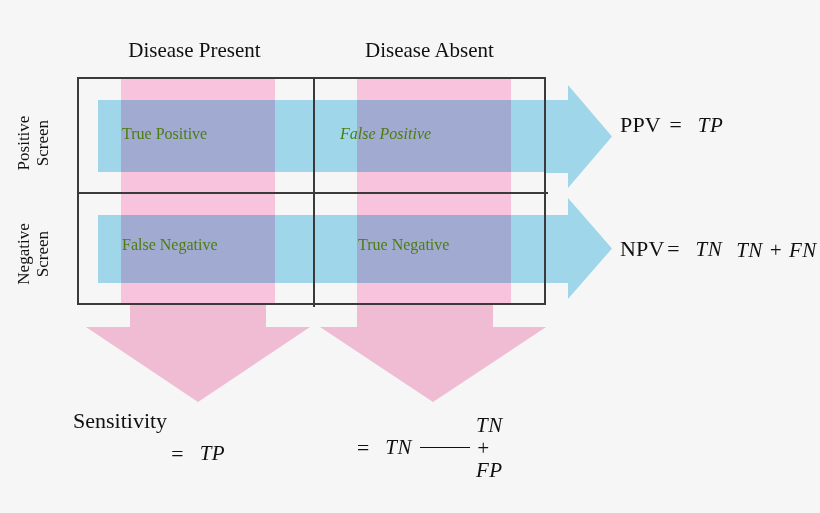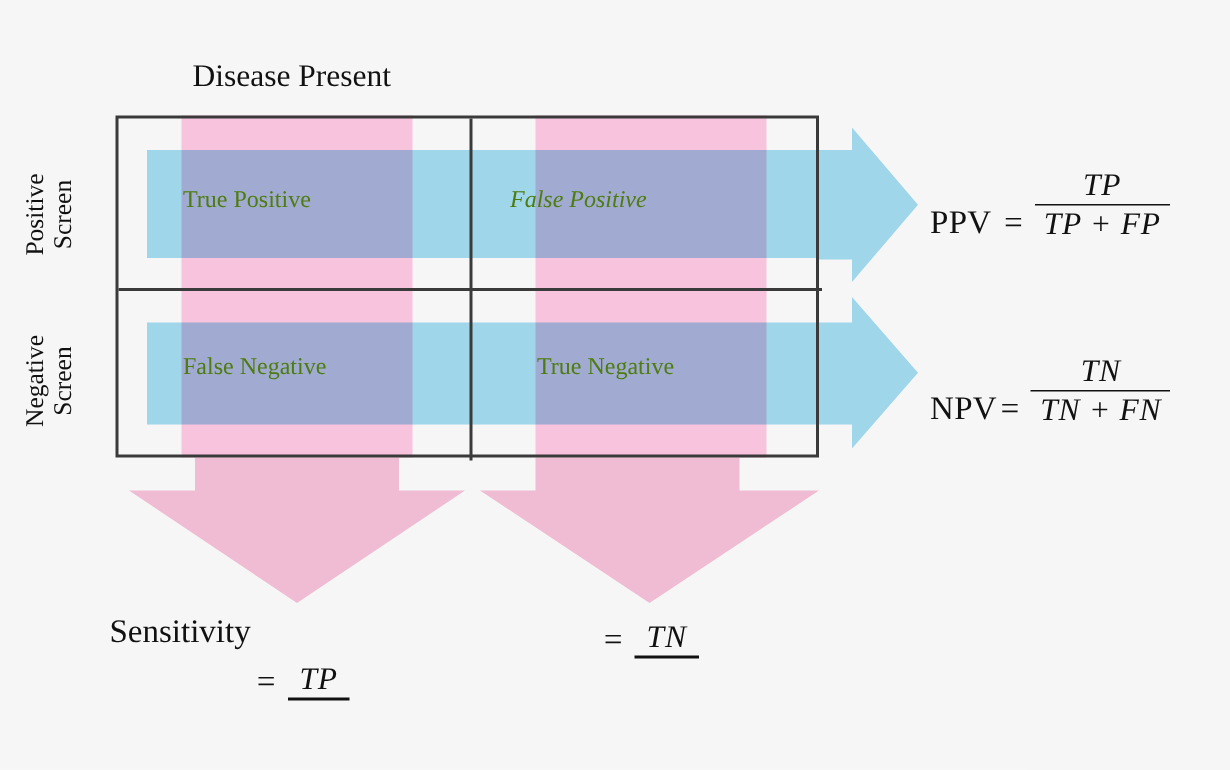--- a/index.html
+++ b/index.html
@@ -155,21 +155,21 @@
   .eq-sign {
     font-size: 22px;
     margin: 0 7px 0 7px;
     font-style: italic;
     font-family: "Liberation Serif", "DejaVu Serif", serif;
   }
   .eq-sign.tight { margin-left: 1px; }
 
   .frac {
     display: inline-flex;
-    flex-direction: column;
+    flex-direction: row;
     align-items: center;
     font-style: italic;
     font-family: "Liberation Serif", "DejaVu Serif", serif;
     font-size: 21px;
     line-height: 1.08;
   }
   .frac .num {
     padding: 0 8px 1px 8px;
     letter-spacing: 0.5px;
   }
@@ -236,20 +236,21 @@
       <polygon points="0,17 22,17 22,0 66,50.5 22,101 22,85 0,85" fill="#a6def2"></polygon>
     </svg>
   </div>
 
   <div id="table-grid">
     <div id="grid-line-vertical"></div>
     <div id="grid-line-horizontal"></div>
   </div>
 
   <div class="col-header" id="col-header-present">Disease Present</div>
+  <div class="col-header" id="col-header-absent">Disease Absent</div>
 
   <div class="row-header" id="row-header-positive">
     <span class="ln">Positive</span>
     <span class="ln">Screen</span>
   </div>
   <div class="row-header" id="row-header-negative">
     <span class="ln">Negative</span>
     <span class="ln">Screen</span>
   </div>
 
@@ -257,21 +258,20 @@
   <div class="cell-label" id="cell-false-positive">False Positive</div>
   <div class="cell-label" id="cell-true-negative">True Negative</div>
   <div class="cell-label" id="cell-false-negative">False Negative</div>
 
   <div class="formula-row" id="formula-ppv">
     <span class="metric-name">PPV</span>
     <span class="eq-sign">=</span>
     <span class="frac">
       <span class="num">TP</span>
       <span class="bar"></span>
-      <span class="den">TP + FP</span>
     </span>
   </div>
 
   <div class="formula-row" id="formula-npv">
     <span class="metric-name">NPV</span>
     <span class="eq-sign tight">=</span>
     <span class="frac">
       <span class="num">TN</span>
       <span class="bar"></span>
       <span class="den">TN + FN</span>
@@ -288,17 +288,18 @@
       </span>
     </span>
   </div>
 
   <div class="bottom-metric" id="bottom-metric-specificity">
     <span class="bm-formula">
       <span class="eq-sign">=</span>
       <span class="frac">
         <span class="num">TN</span>
         <span class="bar"></span>
+        <span class="den">TN + FP</span>
       </span>
     </span>
   </div>
 
 </div>
 
 </body></html>

